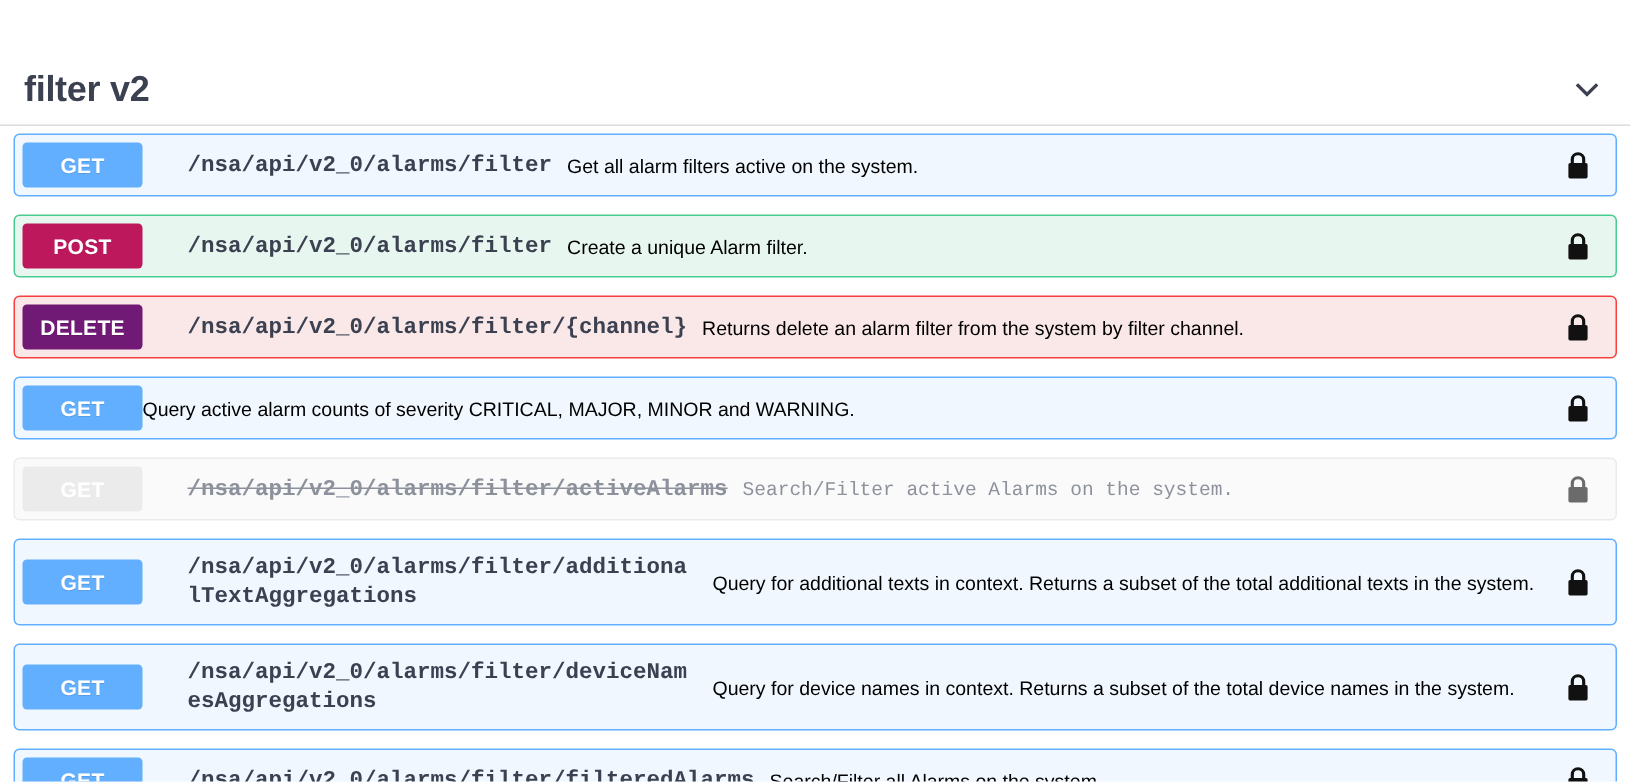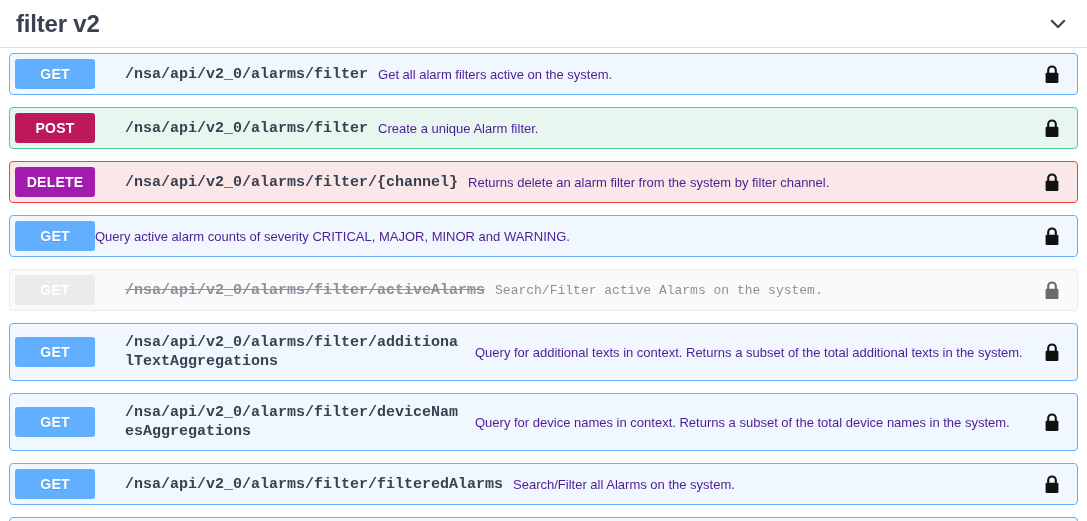--- a/index.html
+++ b/index.html
@@ -23,20 +23,21 @@
   
   .tag-header {
     display: flex;
     align-items: center;
     justify-content: space-between;
     padding: 0 14px 0 16px;
     height: 48px;
     box-sizing: border-box;
     cursor: pointer;
     border-bottom: 1px solid #dcdcdc;
+    margin-top: 36px;
   }
   .tag-title {
     font-size: 24px;
     font-weight: bold;
     color: #3b4151;
     letter-spacing: -0.2px;
     line-height: 1;
   }
   .chevron-btn {
     width: 30px;
@@ -100,21 +101,21 @@
     font-size: 15px;
     font-weight: bold;
     color: #3b4151;
     word-break: break-all;
     line-height: 19px;
   }
 
   .op-desc {
     flex: 1 1 auto;
     font-size: 13px;
-    color: #4c1d95;
+    color: #000000;
     line-height: 17px;
     padding-right: 10px;
   }
 
   .lock {
     flex: 0 0 28px;
     display: flex;
     align-items: center;
     justify-content: center;
     margin-right: 6px;
@@ -131,21 +132,21 @@
   .op.post {
     background: #e8f6f0;
     border-color: #49cc90;
   }
   .op.post .method { background: #be185d; }
 
   .op.delete {
     background: #fae7e7;
     border-color: #f93e3e;
   }
-  .op.delete .method { background: #a21caf; }
+  .op.delete .method { background: #701a75; }
 
   
   .op.deprecated {
     background: #fafafa;
     border-color: #ebebeb;
   }
   .op.deprecated .method {
     background: #ebebeb;
     color: #ffffff;
     text-shadow: none;

